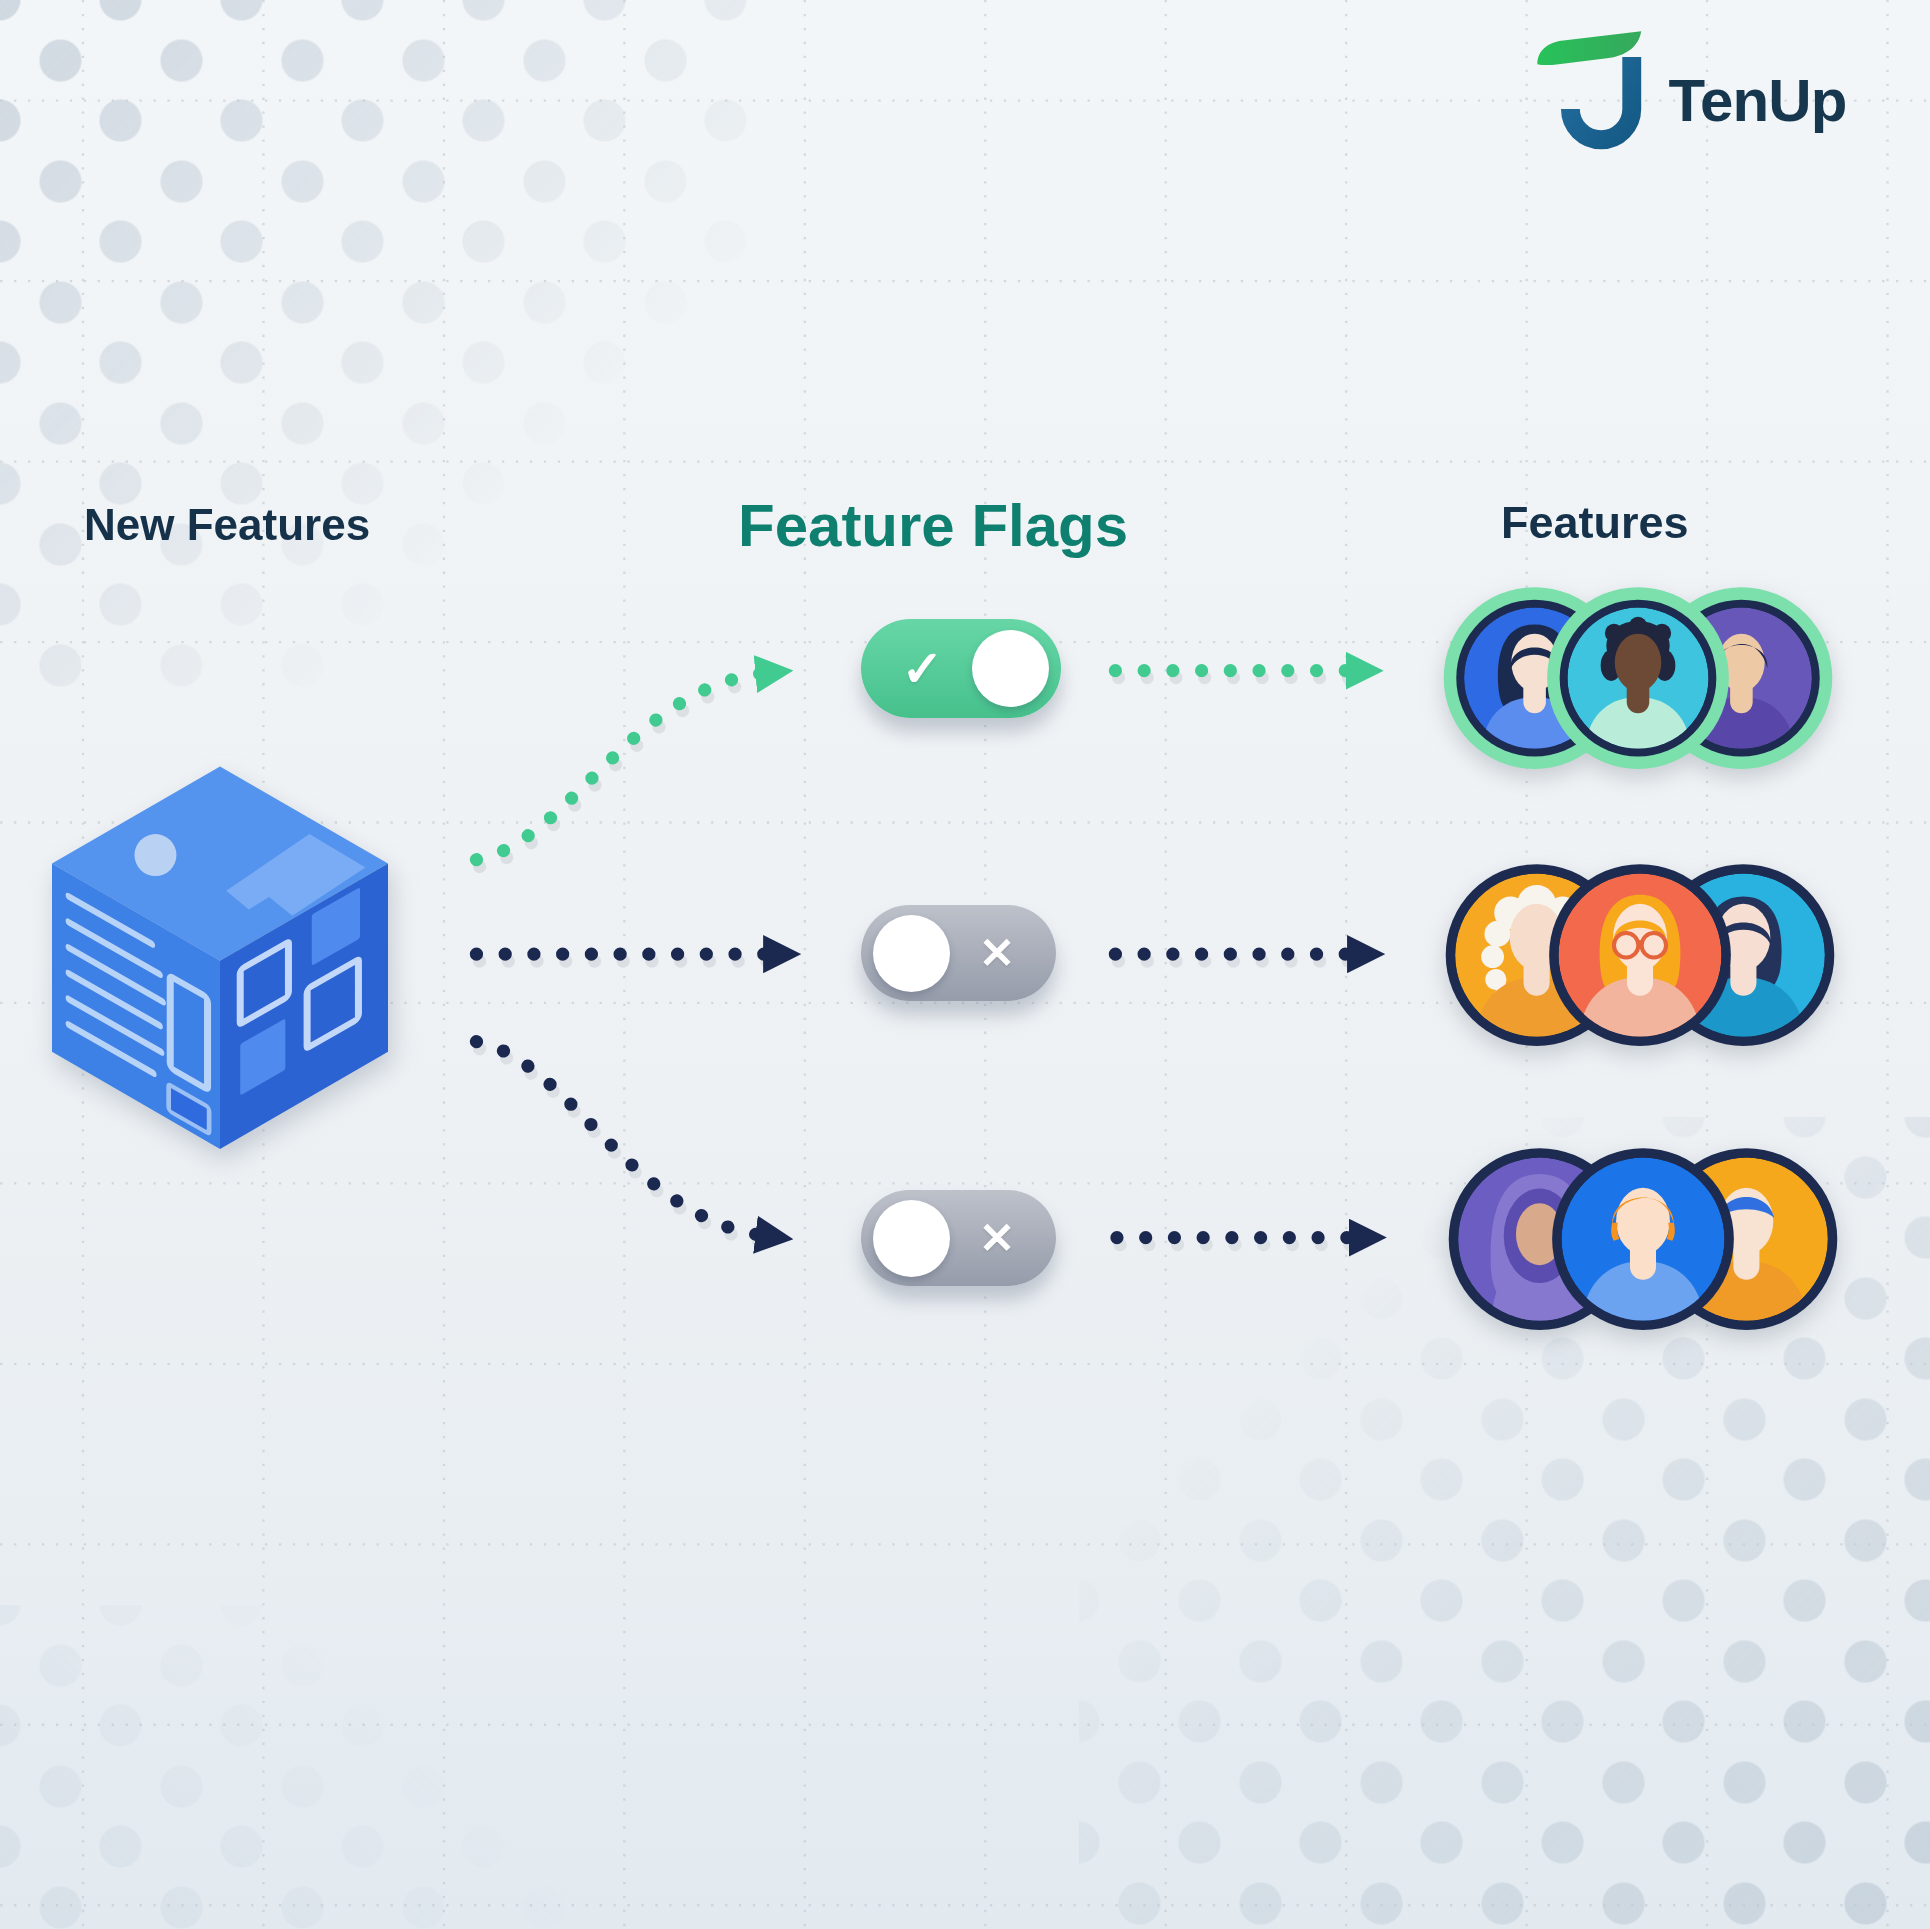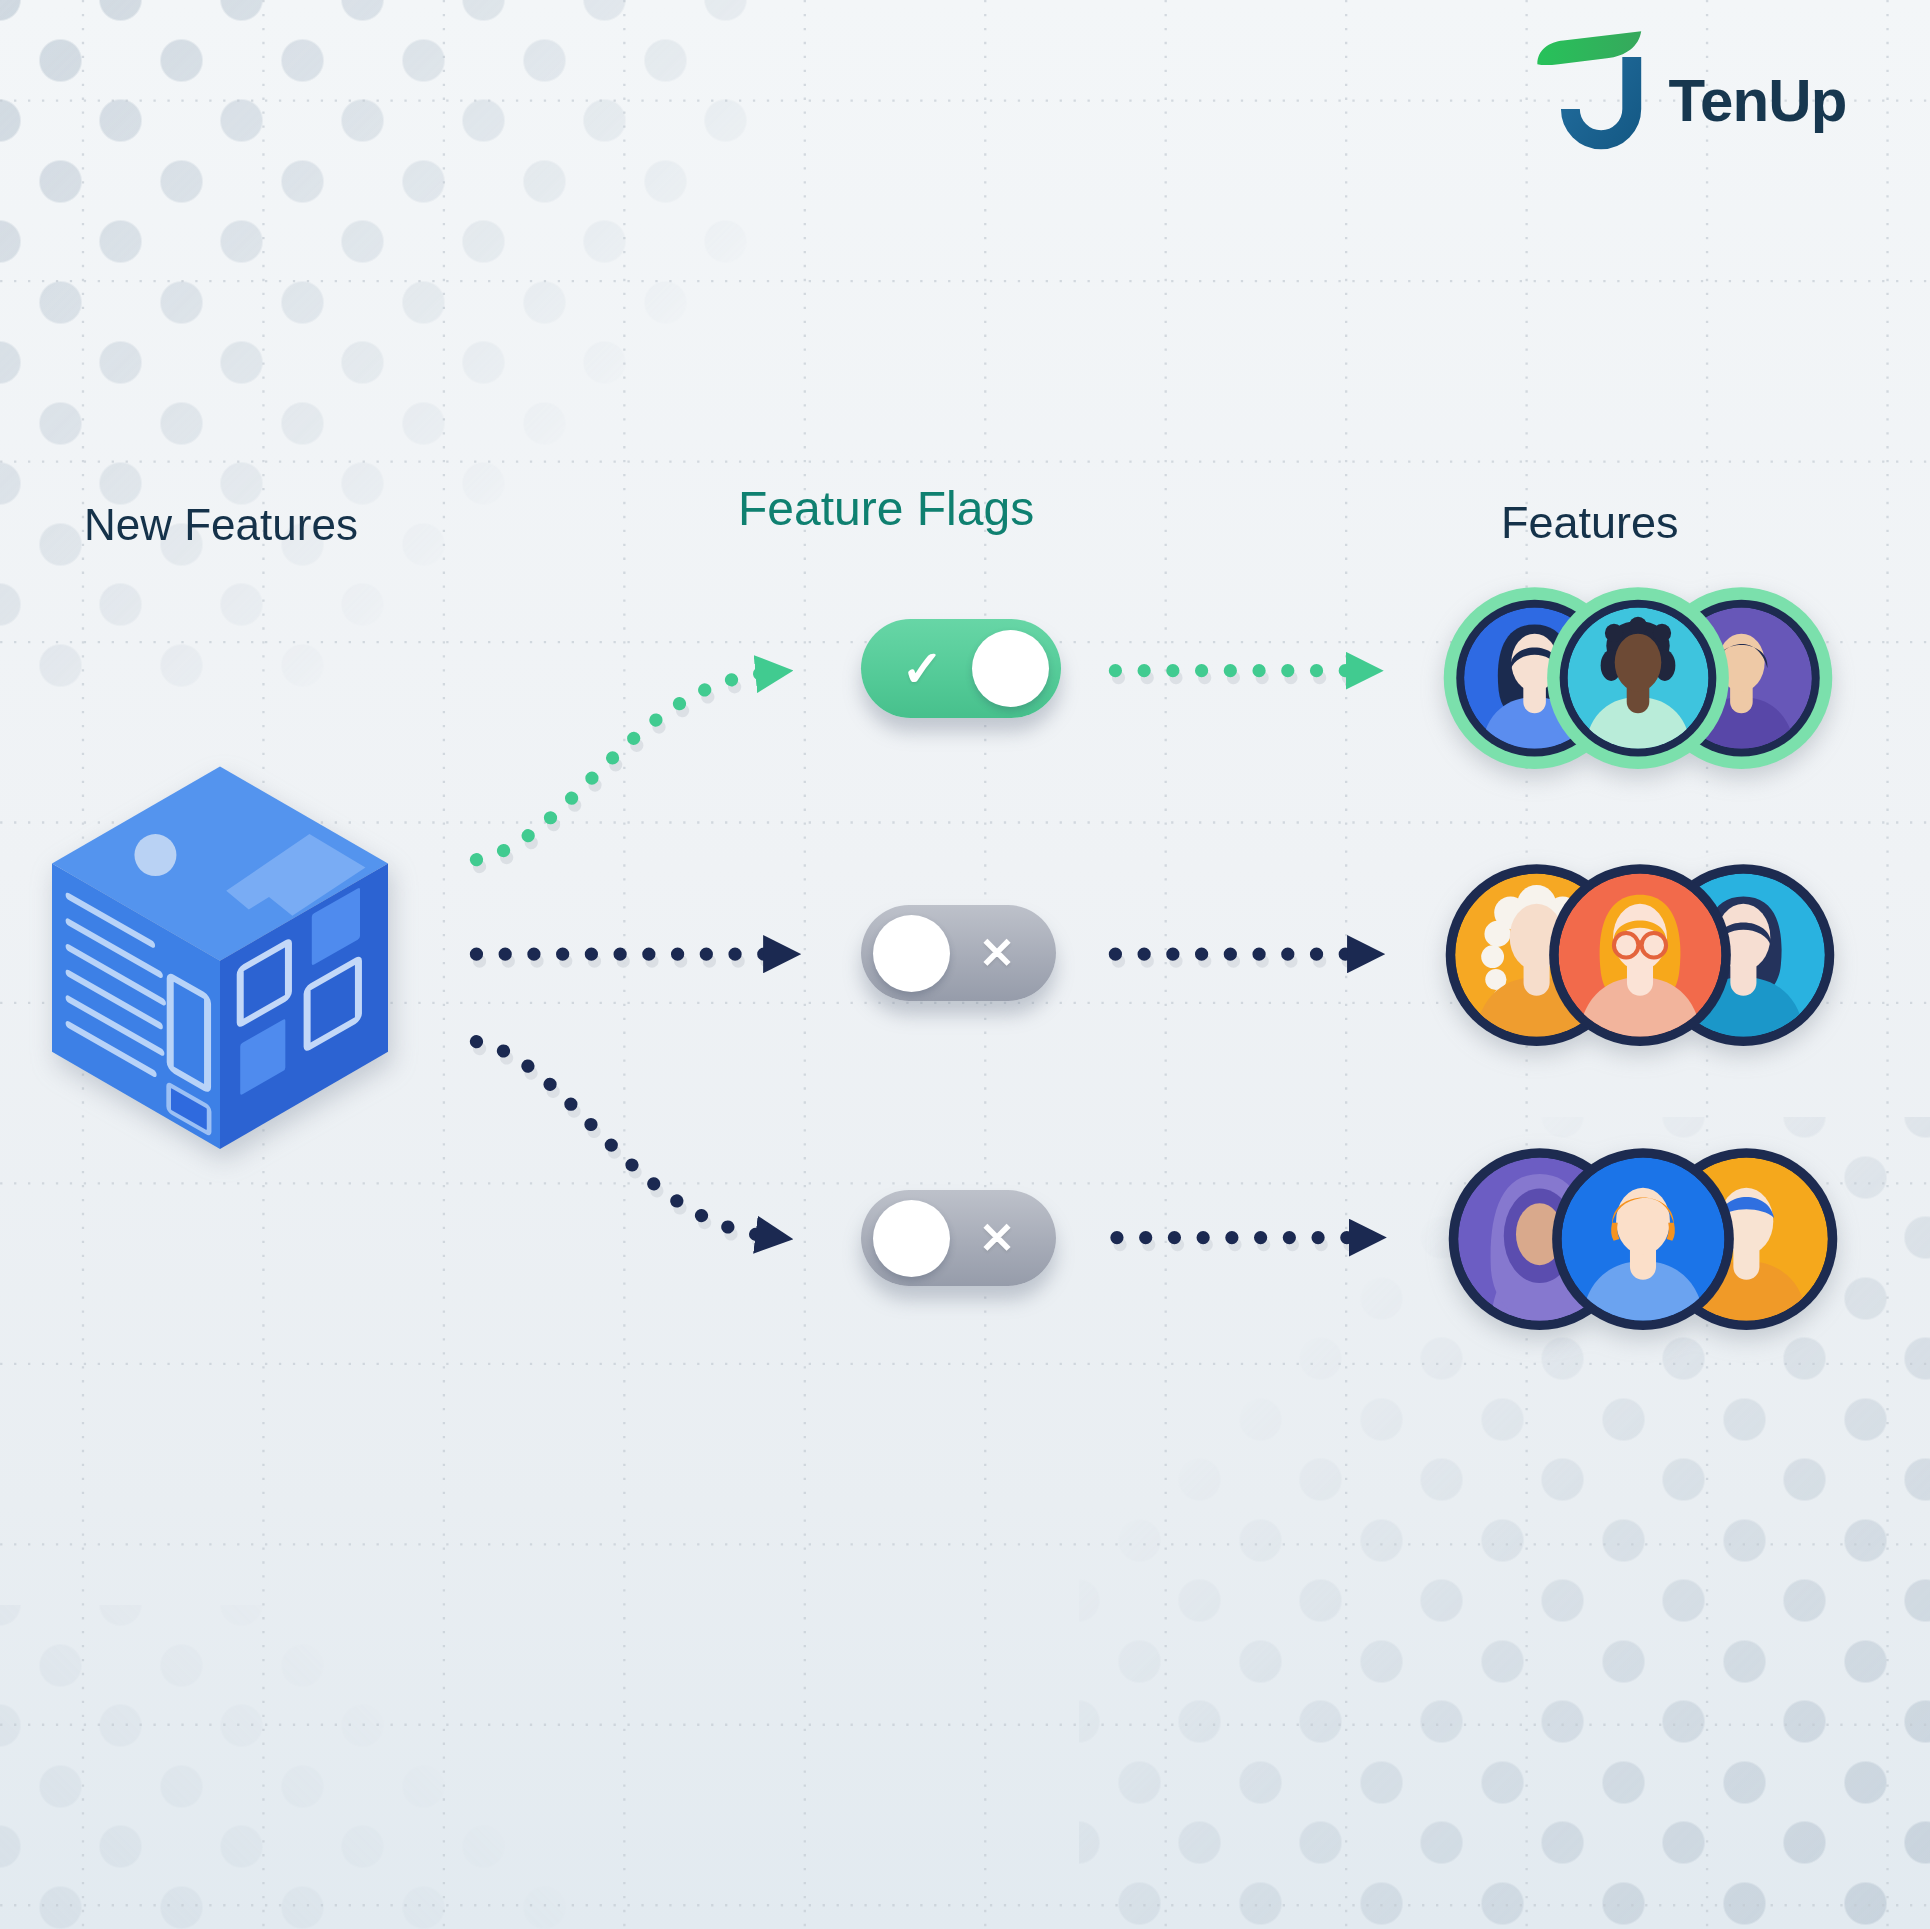--- a/index.html
+++ b/index.html
@@ -39,23 +39,23 @@
 
   
   .logo{position:absolute;left:1535px;top:26px;display:flex;align-items:center;gap:15.5px;}
   .logo-text{
     font-size:60px;font-weight:800;color:#17374f;letter-spacing:-0.8px;
     transform:translateY(-3.1px);
     margin-top:21px;
   }
 
   
-  .heading{position:absolute;font-weight:400;white-space:nowrap;}
+  .heading{position:absolute;font-weight:700;white-space:nowrap;}
   #h-new{left:84px;top:463px;font-size:44px;color:var(--heading-navy);}
-  #h-flags{left:738px;top:441px;font-size:48px;color:var(--heading-teal);text-align:center;}
+  #h-flags{left:738px;top:441px;font-size:60px;color:var(--heading-teal);text-align:center;}
   #h-cust{left:1501px;top:460px;font-size:45px;color:var(--heading-navy);}
 
   
   svg.cube{position:absolute;left:45px;top:760px;filter:drop-shadow(4.6px 11px 12.4px rgba(120,132,148,.35));}
 
   
   svg.arrows{position:absolute;inset:0;pointer-events:none;}
 
   
   .toggle{

